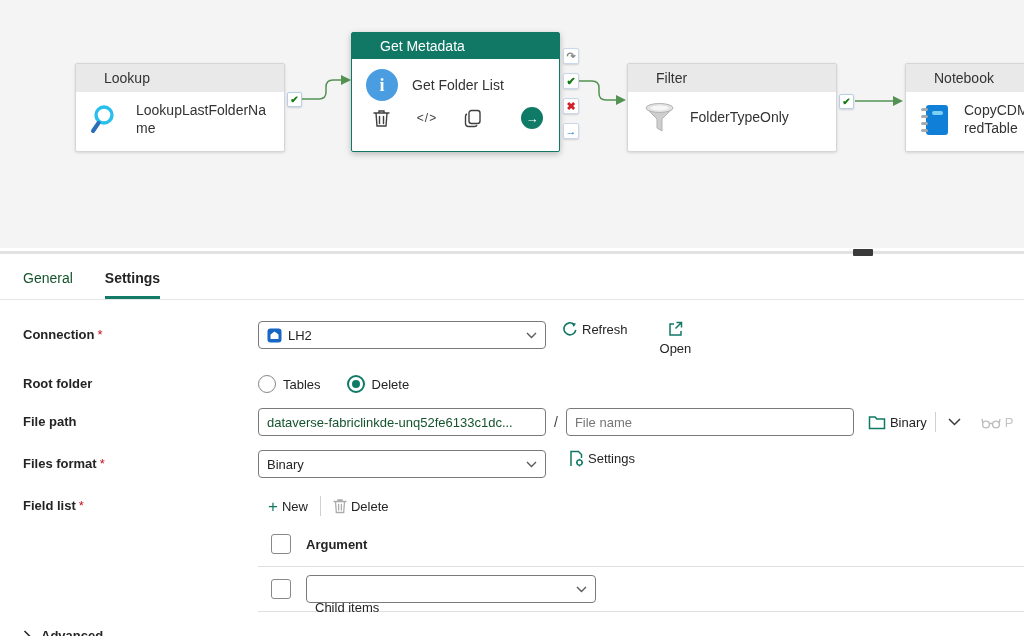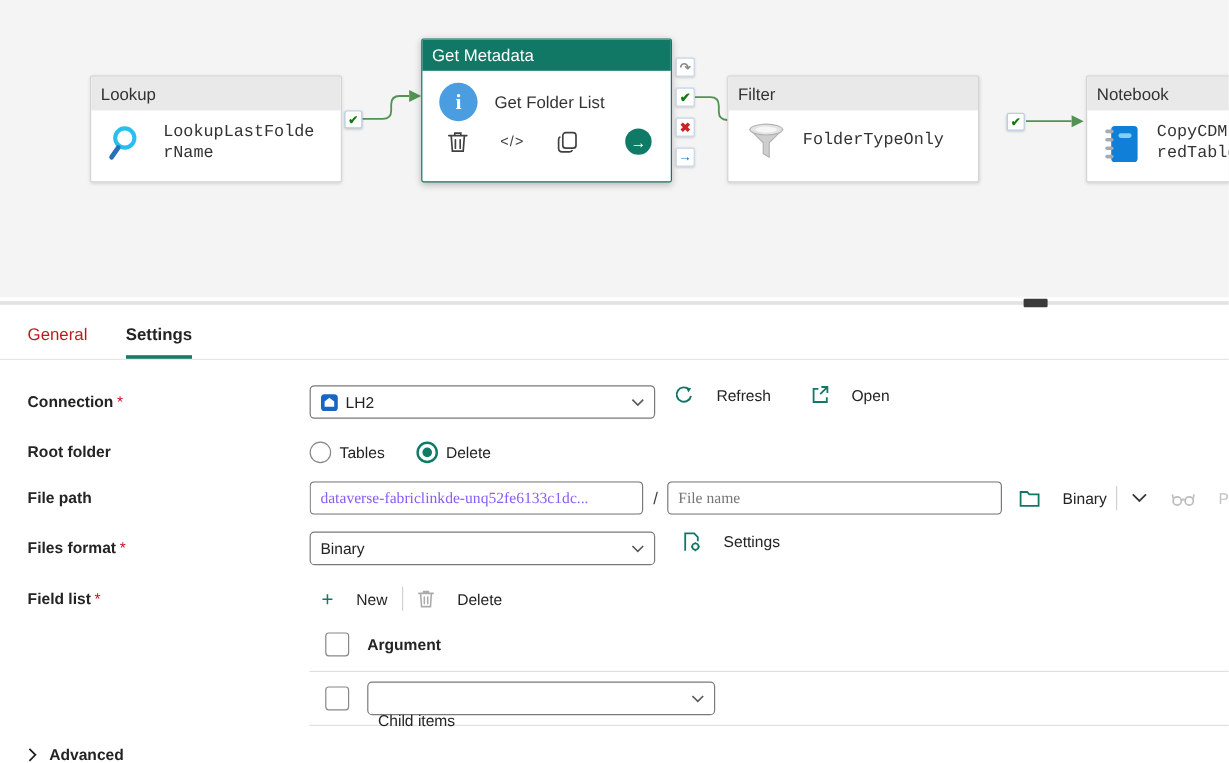--- a/index.html
+++ b/index.html
@@ -6,32 +6,32 @@
   html,body { width:1024px; height:636px; overflow:hidden; background:#fff;
     font-family:"Liberation Sans", sans-serif; color:#242424; }
 
   
   .canvas { position:relative; width:1024px; height:248px; background:#f4f4f4; overflow:hidden; }
   .connectors { position:absolute; left:0; top:0; width:1024px; height:248px; pointer-events:none; }
 
   .node { position:absolute; background:#fff; border:1px solid #d5d5d5; border-radius:2px;
     box-shadow:0 1px 3px rgba(0,0,0,.12); }
   .node-header { height:28px; background:#e9e9e9; display:flex; align-items:center;
-    padding:0 8px; font-size:14px; color:#333; }
+    padding:0 28px; font-size:14px; color:#333; }
   .node-body { display:flex; align-items:center; gap:14px; padding:10px 14px; font-size:14px; color:#333; }
 
   .node.selected { border:1px solid #117865; box-shadow:0 2px 6px rgba(0,0,0,.25); }
   .node.selected .node-header { background:#117865; color:#fff; height:26px; }
 
   .node-lookup   { left:75px;  top:63px; width:210px; height:89px; }
   .node-getmeta  { left:351px; top:32px; width:209px; height:120px; }
-  .node-filter   { left:606px; top:63px; width:210px; height:89px; }
+  .node-filter   { left:627px; top:63px; width:210px; height:89px; }
   .node-notebook { left:905px; top:63px; width:210px; height:89px; }
 
-  .activity-name { line-height:1.25; width:140px; word-break:break-all;font-family:Liberation Mono, monospace; }
+  .activity-name { line-height:1.25; width:140px; word-break:break-all; }
 
   .info-circle { width:32px; height:32px; border-radius:50%; background:#4a9de0; color:#fff;
     display:flex; align-items:center; justify-content:center; font-weight:bold; font-size:18px;
     font-family:"Liberation Serif", serif; flex:0 0 auto; }
 
   .gm-footer { display:flex; align-items:center; gap:24px; padding:4px 16px 0 18px; }
   .gm-footer .icon-btn { width:22px; height:22px; display:flex; align-items:center; justify-content:center; }
   .code-glyph { font-size:12px; color:#404040; letter-spacing:1px; }
   .nav-circle { margin-left:auto; width:22px; height:22px; border-radius:50%; background:#0f7b66;
     color:#fff; display:flex; align-items:center; justify-content:center; font-size:13px; }
@@ -60,35 +60,35 @@
     background:#a7abaf; border-radius:2px; }
 
   
   .splitter { position:relative; height:8px; background:#fff; }
   .splitter-line { position:absolute; left:0; right:0; top:3px; height:3px; background:#e2e2e2; }
   .splitter-handle { position:absolute; left:853px; top:1px; width:20px; height:7px;
     background:#3a3a3a; border-radius:1px; }
 
   
   .tabs { display:flex; gap:32px; padding:14px 0 0 23px; border-bottom:1px solid #e6e6e6; }
-  .tab { font-size:14px; color:#b91c1c; padding-bottom:10px; border-bottom:3px solid transparent; cursor:default; }
+  .tab { font-size:14px; color:#14532d; padding-bottom:10px; border-bottom:3px solid transparent; cursor:default; }
   .tab.active { font-weight:bold; color:#242424; border-bottom-color:#127c68; }
 
   .form { padding:21px 0 0 23px; }
   .form-row { display:flex; align-items:flex-start; margin-bottom:14px; }
   .form-label { width:235px; flex:0 0 235px; font-size:13px; font-weight:bold; padding-top:6px; }
   .req { color:#c50f1f; font-weight:normal; margin-left:3px; }
 
   .dropdown, .text-input { width:288px; height:28px; border:1px solid #7a7a7a; border-radius:4px;
     background:#fff; display:flex; align-items:center; padding:0 8px; font-size:13px; }
   .dropdown .dd-text { flex:1; margin:0 6px; white-space:nowrap; overflow:hidden; }
-  input.text-input { font-family:Liberation Serif, serif; color:#8b5cf6; }
+  input.text-input { font-family:Liberation Sans, sans-serif; color:#14532d; }
   input.text-input::placeholder { color:#767676; }
 
-  .inline-btn { display:flex; align-items:center; gap:19px; font-size:13px; color:#242424; cursor:default; }
+  .inline-btn { display:flex; align-items:center; gap:4px; font-size:13px; color:#242424; cursor:default; }
   .teal { color:#117865; }
 
   .radio-group { display:flex; align-items:center; gap:26px; padding-top:5px; }
   .radio-opt { display:flex; align-items:center; gap:7px; font-size:13px; }
   .radio { width:18px; height:18px; border-radius:50%; border:1px solid #8a8886; background:#fff;
     display:flex; align-items:center; justify-content:center; }
   .radio.checked { border:2px solid #0f7b66; }
   .radio.checked::after { content:""; width:8px; height:8px; border-radius:50%; background:#0f7b66; }
 
   .filepath-group { display:flex; align-items:center; gap:8px; flex:1; min-width:0; overflow:hidden; }
@@ -235,21 +235,21 @@
       </div>
       <div class="inline-btn" style="margin-left:16px;">
         <span>
           <svg width="16" height="16" viewBox="0 0 16 16">
             <path d="M13.8,9 A6 6 0 1 1 12.2,3.6" fill="none" stroke="#117865" stroke-width="1.6"></path>
             <polygon points="9.8,2 14,2.6 11.6,6" fill="#117865"></polygon>
           </svg>
         </span>
         <span>Refresh</span>
       </div>
-      <div class="inline-btn" style="margin-left:32px;">
+      <div class="inline-btn" style="margin-left:32px;flex-direction:column;">
         <span>
           <svg width="16" height="16" viewBox="0 0 16 16">
             <path d="M7,3 H3 V14 H14 V10" fill="none" stroke="#117865" stroke-width="1.5"></path>
             <path d="M9.5,1.5 H14.5 V6.5 M14,2 L8.5,7.5" fill="none" stroke="#117865" stroke-width="1.5"></path>
           </svg>
         </span>
         <span>Open</span>
       </div>
     </div>
 

